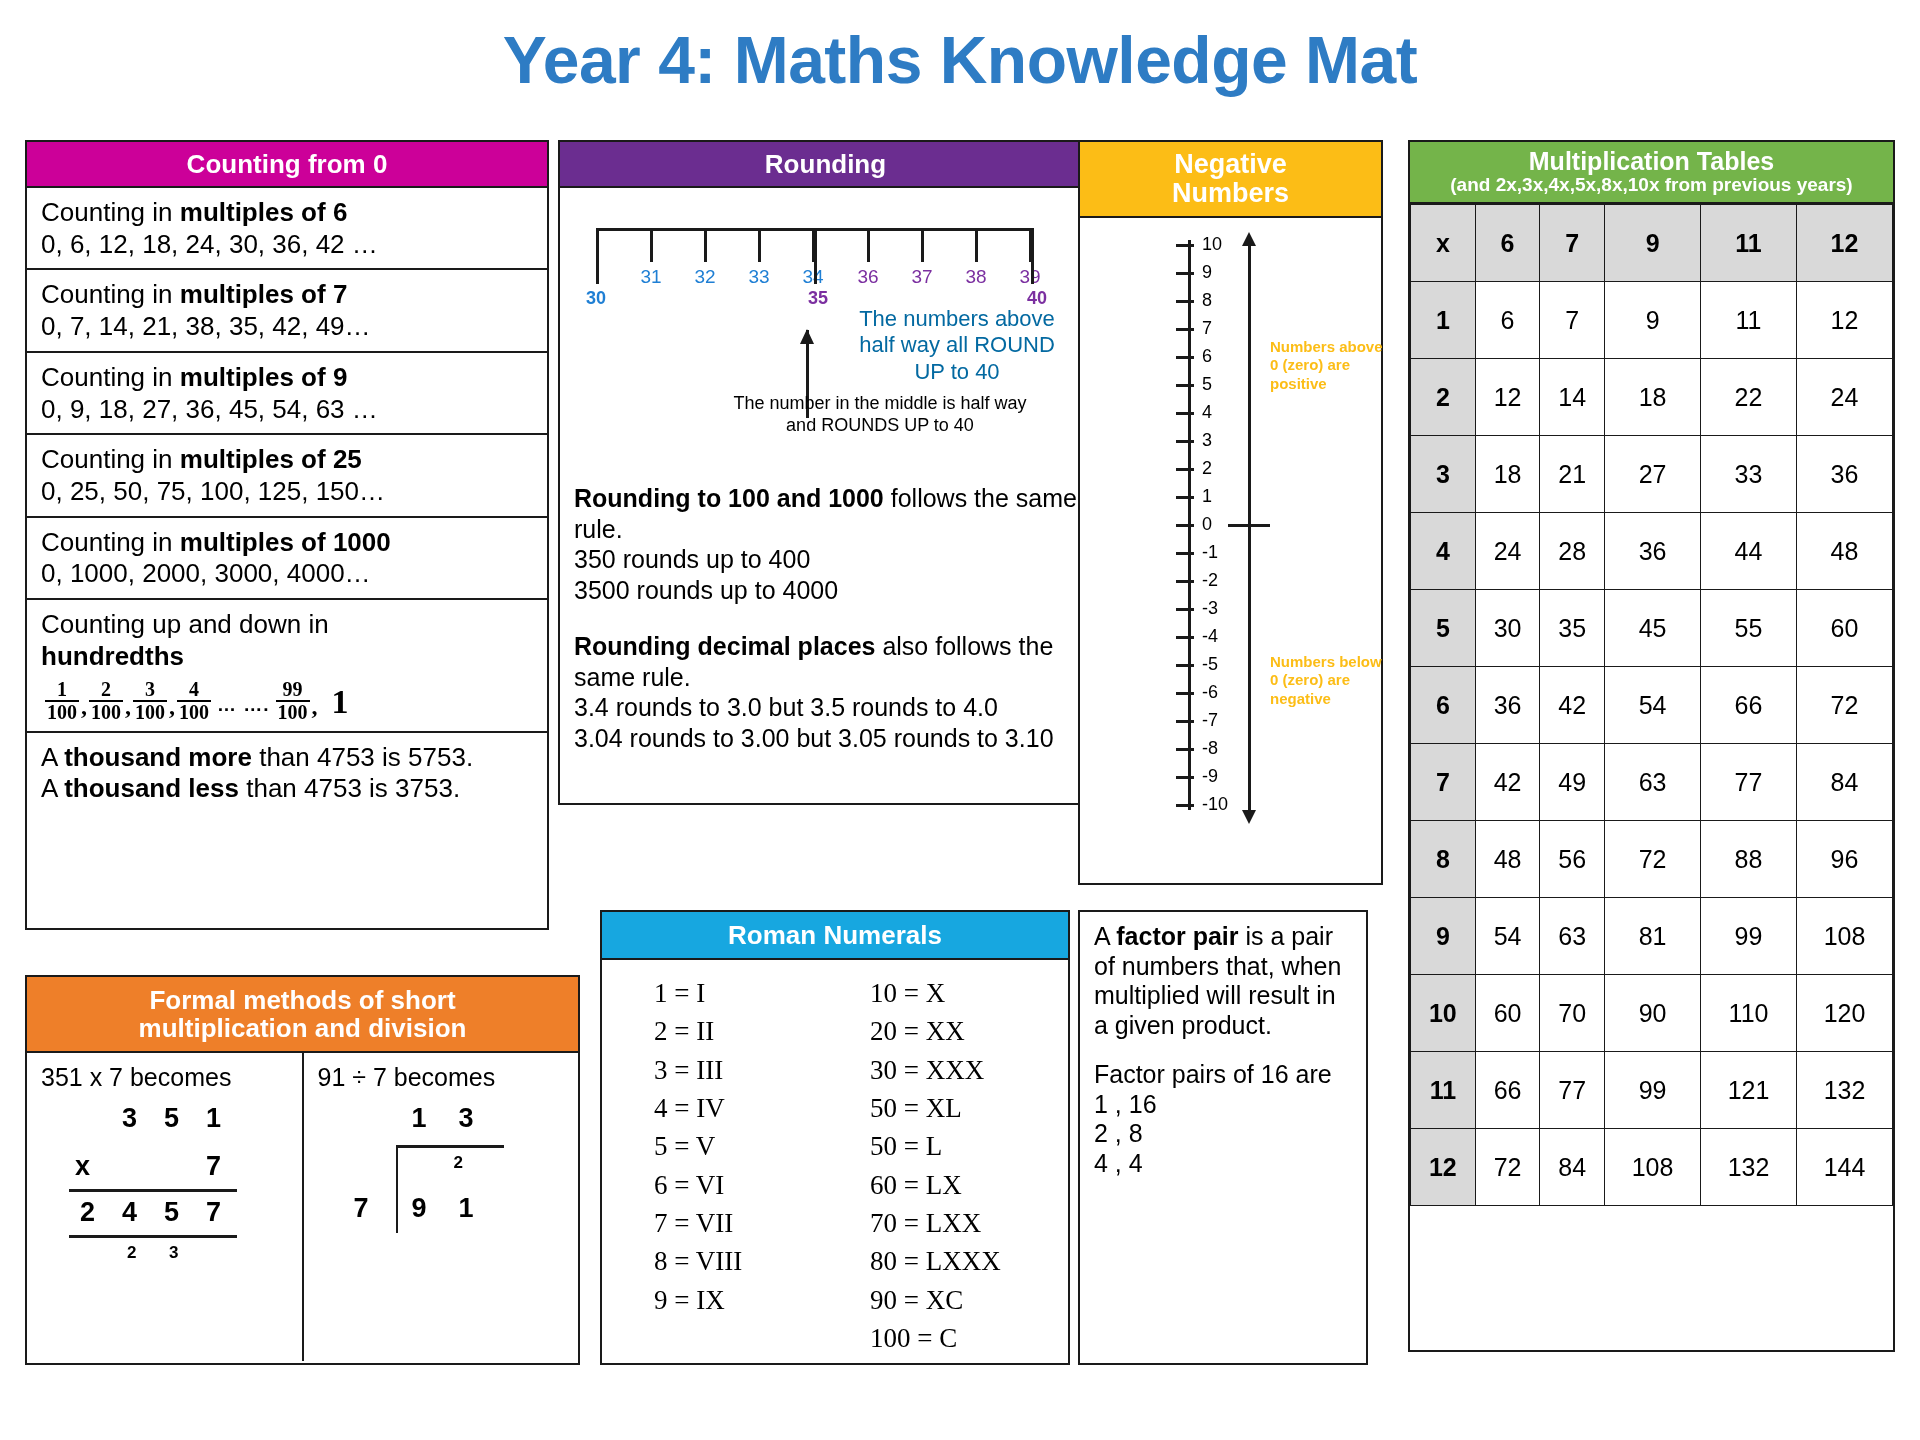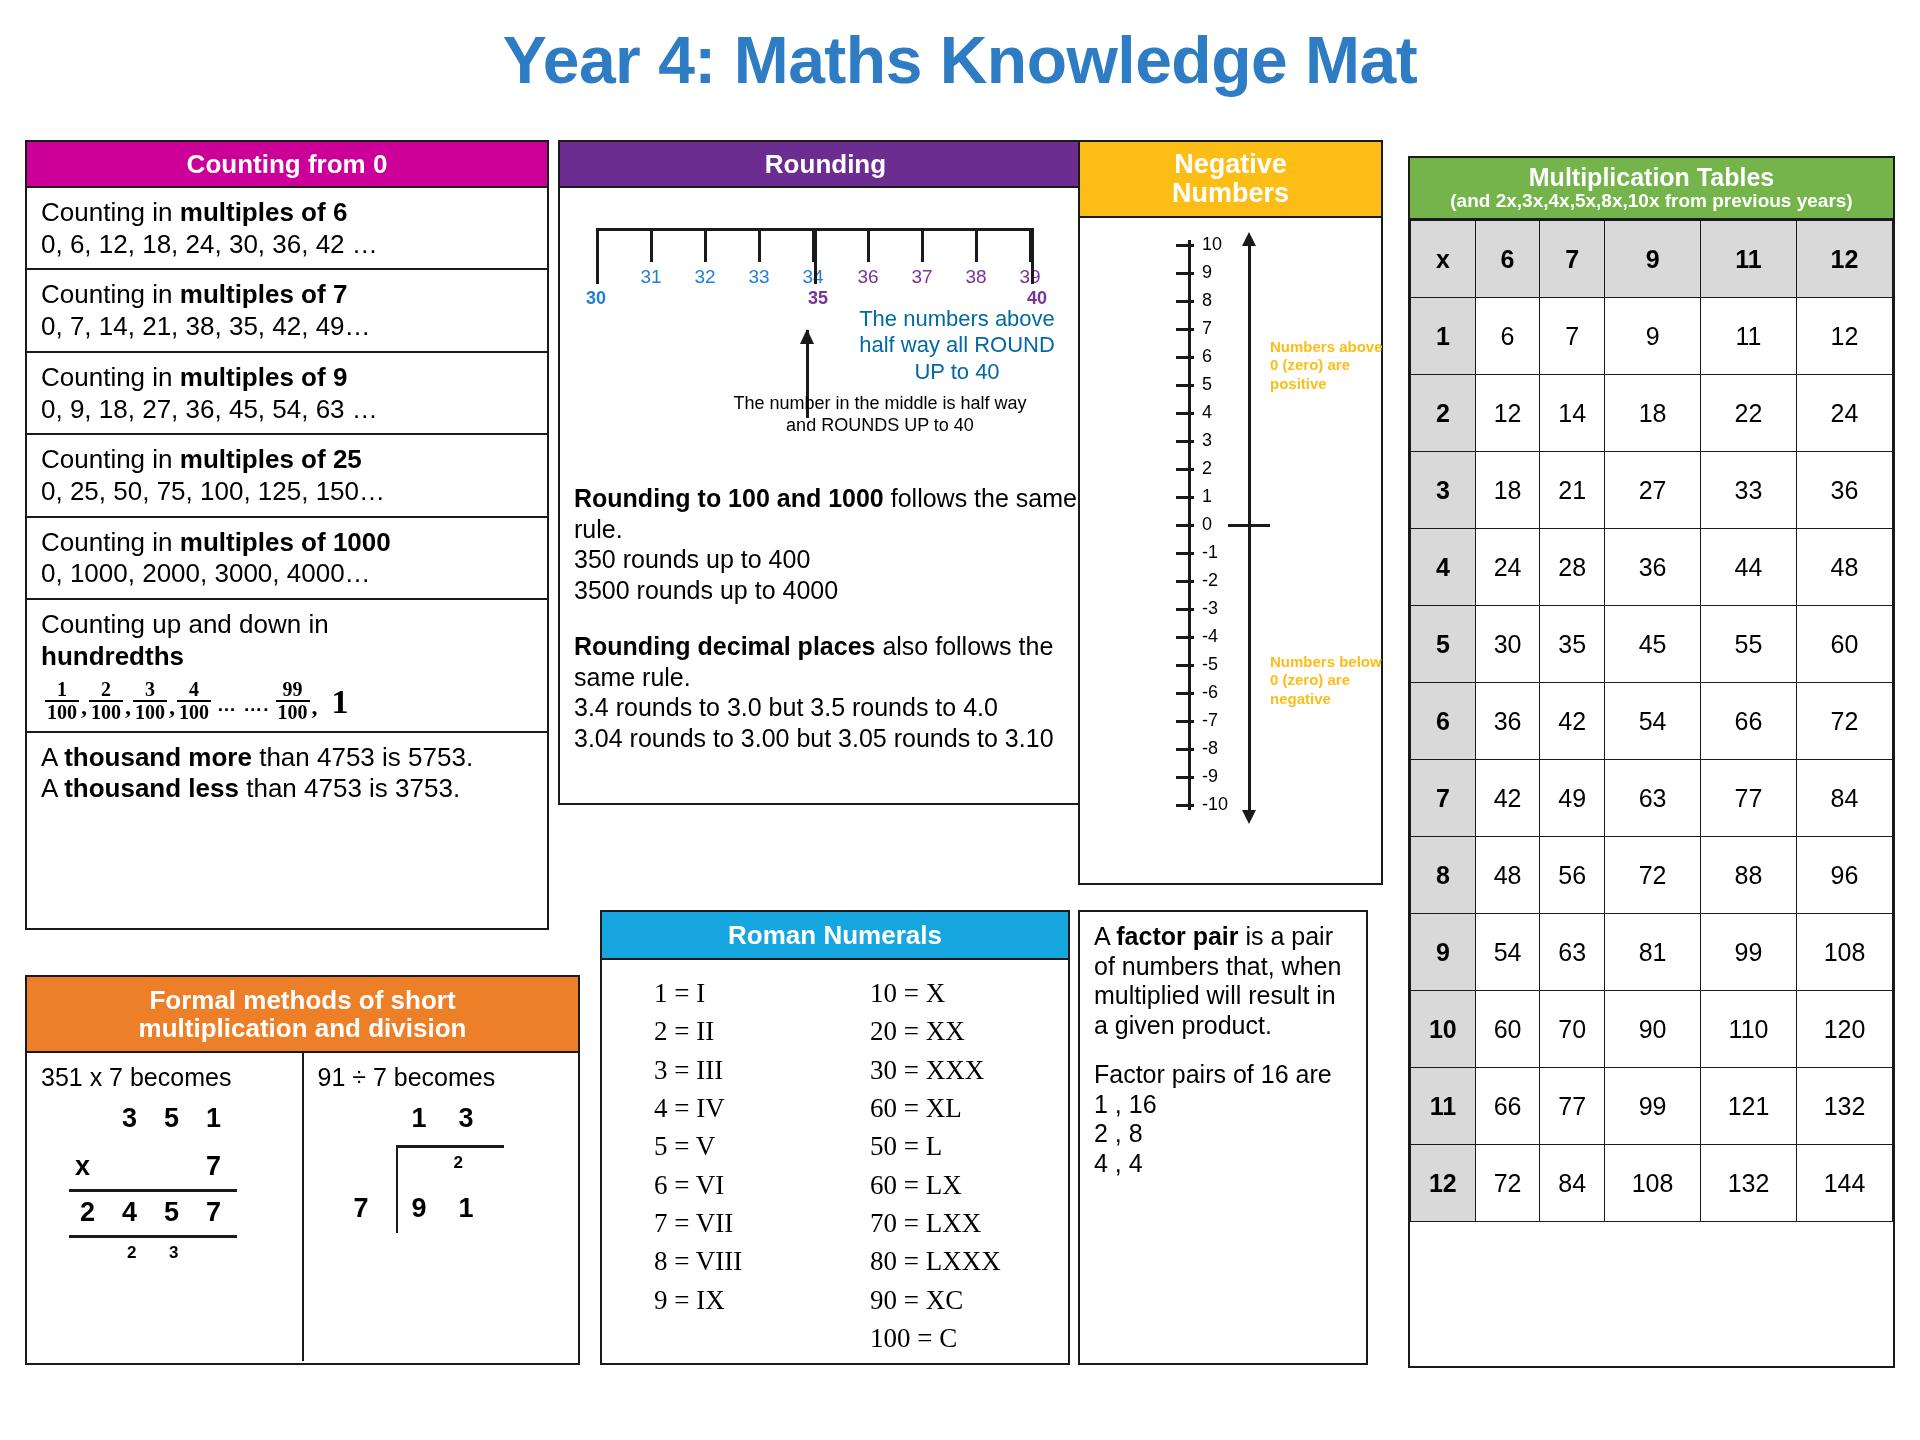--- a/index.html
+++ b/index.html
@@ -108,21 +108,21 @@
     border-left: 7px solid transparent; border-right: 7px solid transparent;
     border-top: 14px solid #1a1a1a;
   }
   .neg-zero { position: absolute; left: 148px; width: 42px; height: 2.5px; background: #1a1a1a; }
   .neg-note {
     position: absolute; left: 190px; width: 118px;
     font-size: 15px; font-weight: bold; color: #fcbd16; line-height: 1.22;
   }
 
   
-  #multab { left: 1408px; top: 156px; width: 487px; height: 1212px; }
+  #multab { left: 1408px; top: 140px; width: 487px; height: 1212px; }
   #multab .phead { height: 62px; background: #74b44a; font-size: 25px; padding: 0 6px; }
   table.mt { width: 100%; border-collapse: collapse; }
   table.mt td {
     border: 1.5px solid #1a1a1a; text-align: center;
     font-size: 25px; height: 77px; color: #000; background: #fff;
   }
   table.mt tr:first-child td, table.mt td.hdr {
     background: #d9d9d9; font-weight: bold;
   }
 
@@ -522,21 +522,21 @@
           <div class="rn-item">5 = V</div>
           <div class="rn-item">6 = VI</div>
           <div class="rn-item">7 = VII</div>
           <div class="rn-item">8 = VIII</div>
           <div class="rn-item">9 = IX</div>
         </div>
       <div class="rn-col b" id="rn-right">
           <div class="rn-item">10 = X</div>
           <div class="rn-item">20 = XX</div>
           <div class="rn-item">30 = XXX</div>
-          <div class="rn-item">60 = XL</div>
+          <div class="rn-item">50 = XL</div>
           <div class="rn-item">50 = L</div>
           <div class="rn-item">60 = LX</div>
           <div class="rn-item">70 = LXX</div>
           <div class="rn-item">80 = LXXX</div>
           <div class="rn-item">90 = XC</div>
           <div class="rn-item">100 = C</div>
         </div>
     </div>
   </div>
 

